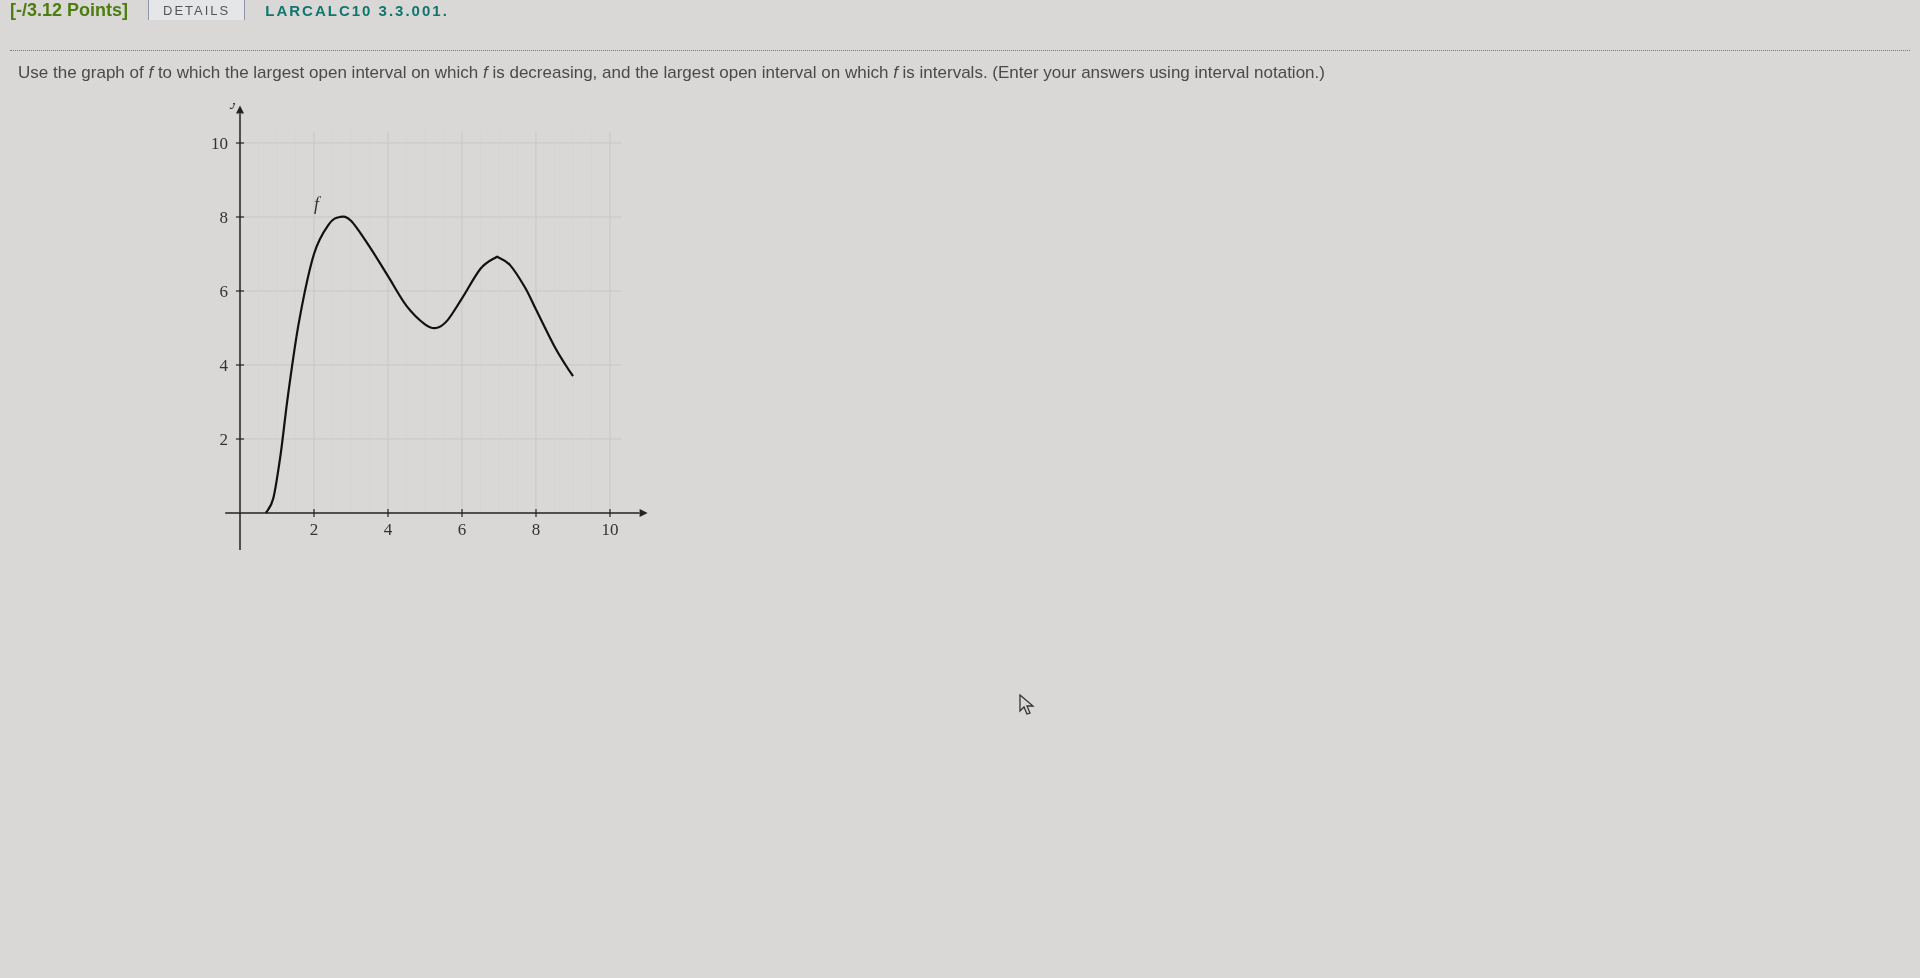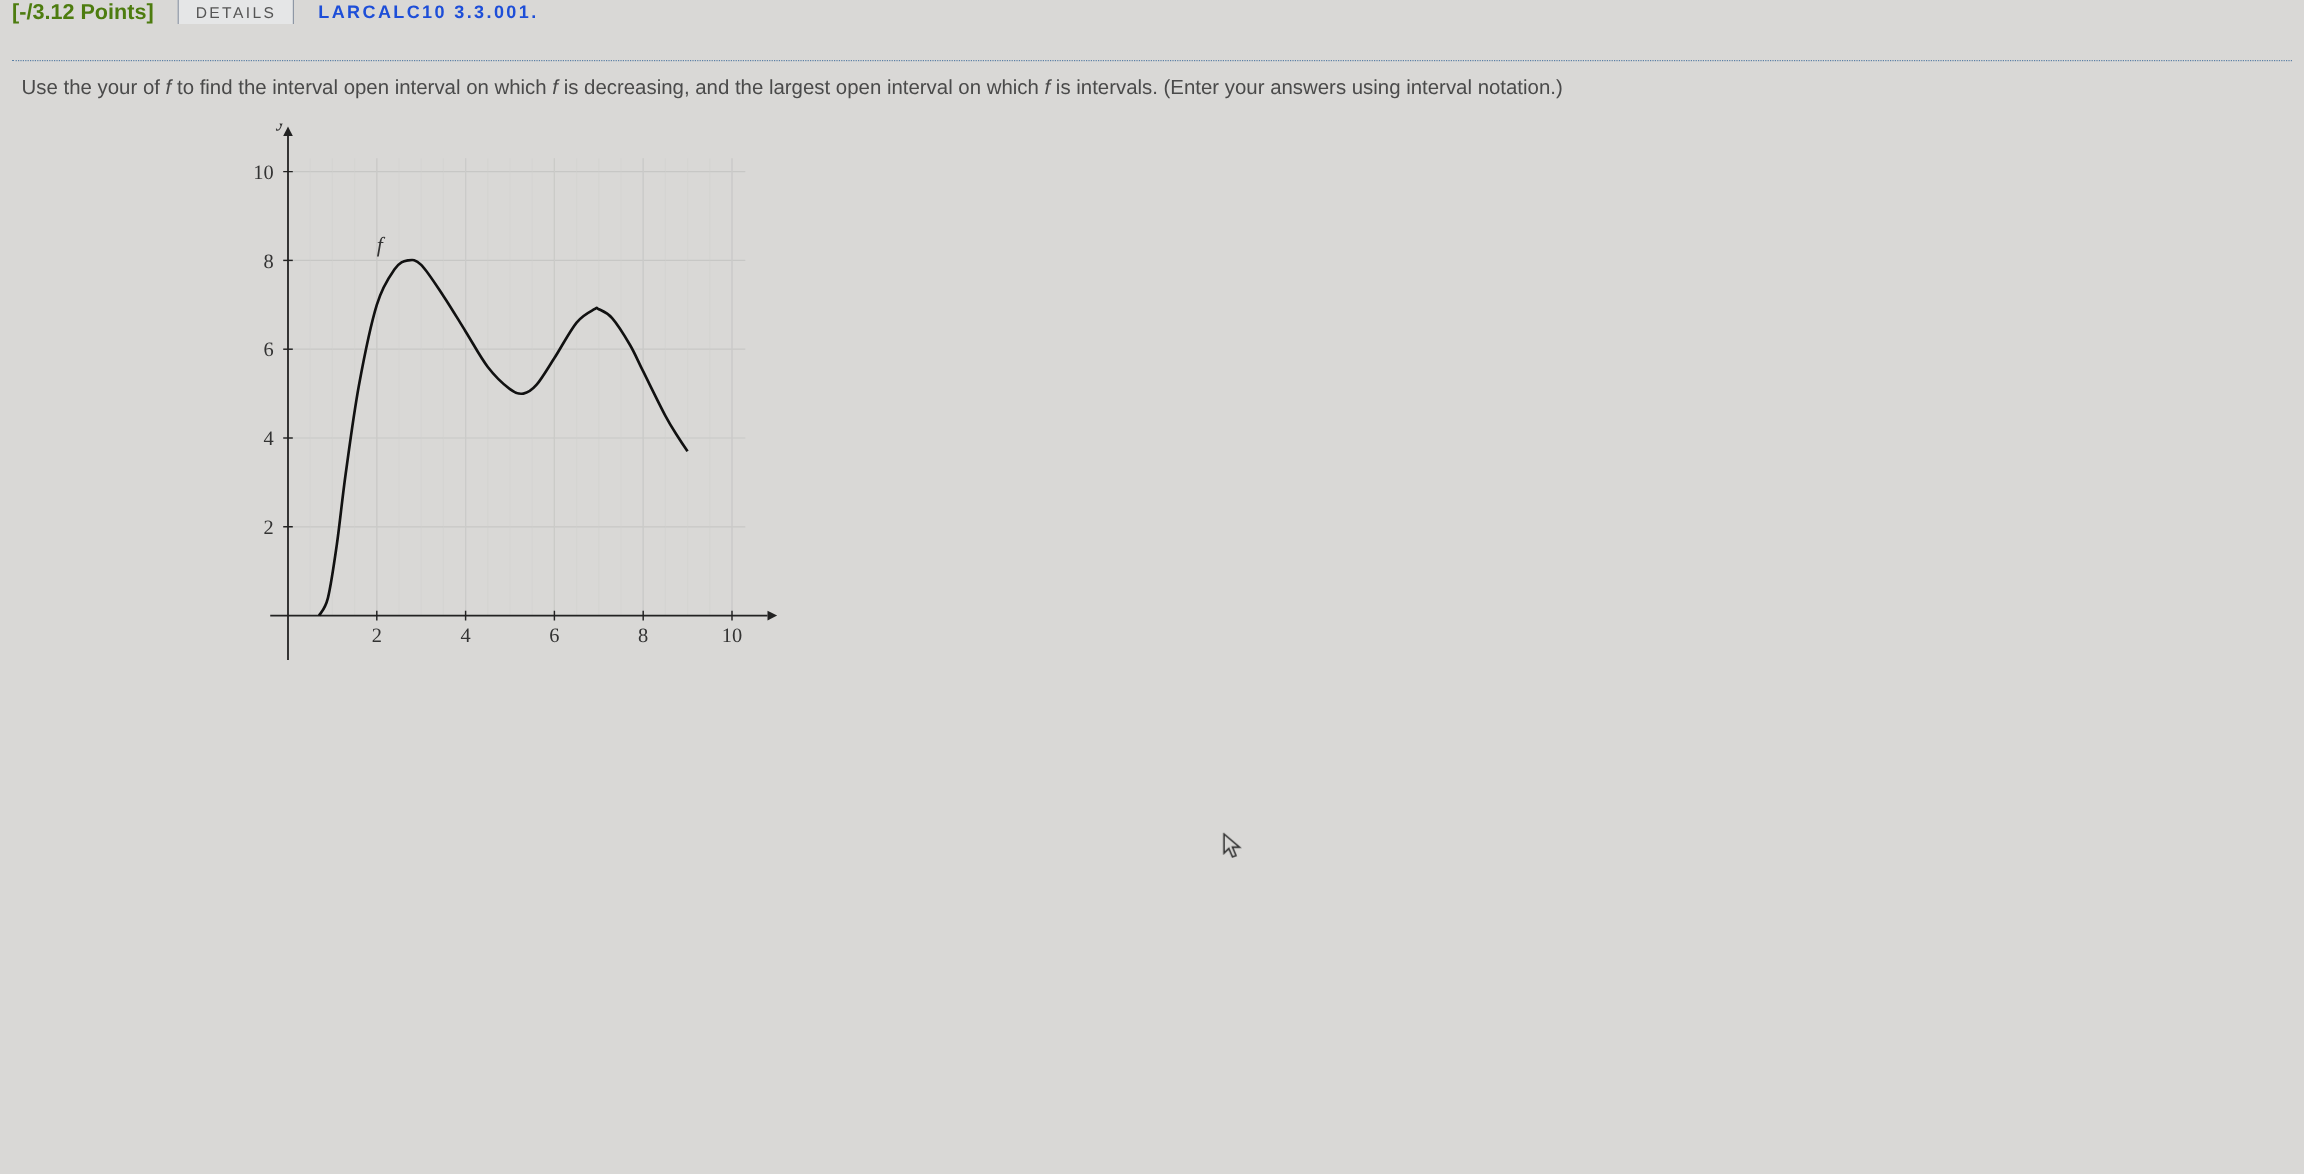--- a/index.html
+++ b/index.html
@@ -24,21 +24,21 @@
   .details-btn {
     padding: 4px 14px;
     border: 1px solid #8e97a5;
     background: #e5e6e7;
     font-size: 13px;
     color: #555;
     letter-spacing: 2px;
   }
   .src-label {
     font-weight: bold;
-    color: #1d4ed8;
+    color: #0f766e;
     font-size: 15px;
     letter-spacing: 2px;
   }
   .question-box {
     margin: 30px 10px 0 10px;
     border-top: 1px dotted #5a7fa5;
     padding: 12px 8px;
     color: #4a4a4a;
     font-size: 17px;
   }
@@ -79,21 +79,21 @@
 </head>
 <body>
 
 <div class="top-bar">
   <span class="pts-badge">[-/3.12 Points]</span>
   <span class="details-btn">DETAILS</span>
   <span class="src-label">LARCALC10 3.3.001.</span>
 </div>
 
 <div class="question-box">
-  <span>Use the your of </span><span class="fi">f</span><span> to find the interval open interval on which </span><span class="fi">f</span><span> is decreasing, and the largest open interval on which </span><span class="fi">f</span><span> is intervals. (Enter your answers using interval notation.)</span>
+  <span>Use the graph of </span><span class="fi">f</span><span> to which the largest open interval on which </span><span class="fi">f</span><span> is decreasing, and the largest open interval on which </span><span class="fi">f</span><span> is intervals. (Enter your answers using interval notation.)</span>
 </div>
 
 <div class="content">
   <div class="chart-wrap">
     <svg id="chart-svg" width="460" height="470">
         <line x1="124" y1="410" x2="124" y2="28.899999999999977" stroke="#c7c7c5" stroke-width="1"></line>
         <line x1="198" y1="410" x2="198" y2="28.899999999999977" stroke="#c7c7c5" stroke-width="1"></line>
         <line x1="272" y1="410" x2="272" y2="28.899999999999977" stroke="#c7c7c5" stroke-width="1"></line>
         <line x1="346" y1="410" x2="346" y2="28.899999999999977" stroke="#c7c7c5" stroke-width="1"></line>
         <line x1="420" y1="410" x2="420" y2="28.899999999999977" stroke="#c7c7c5" stroke-width="1"></line>

